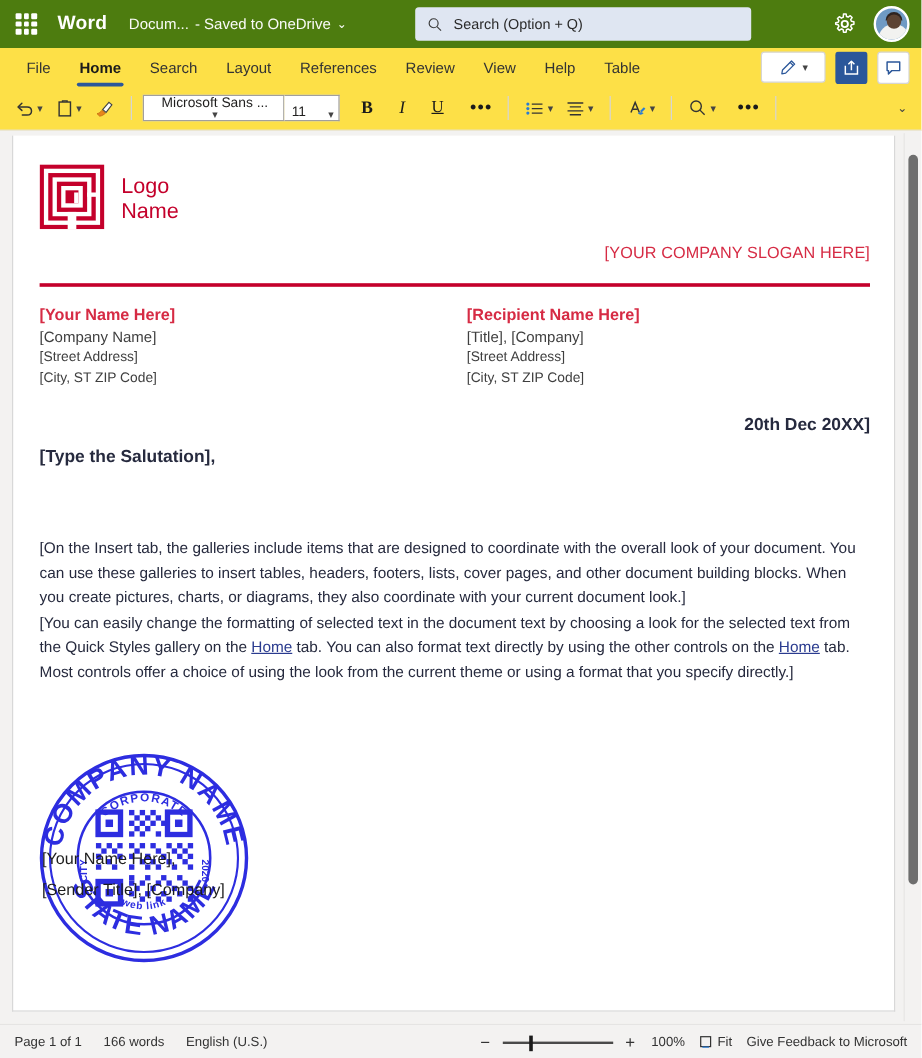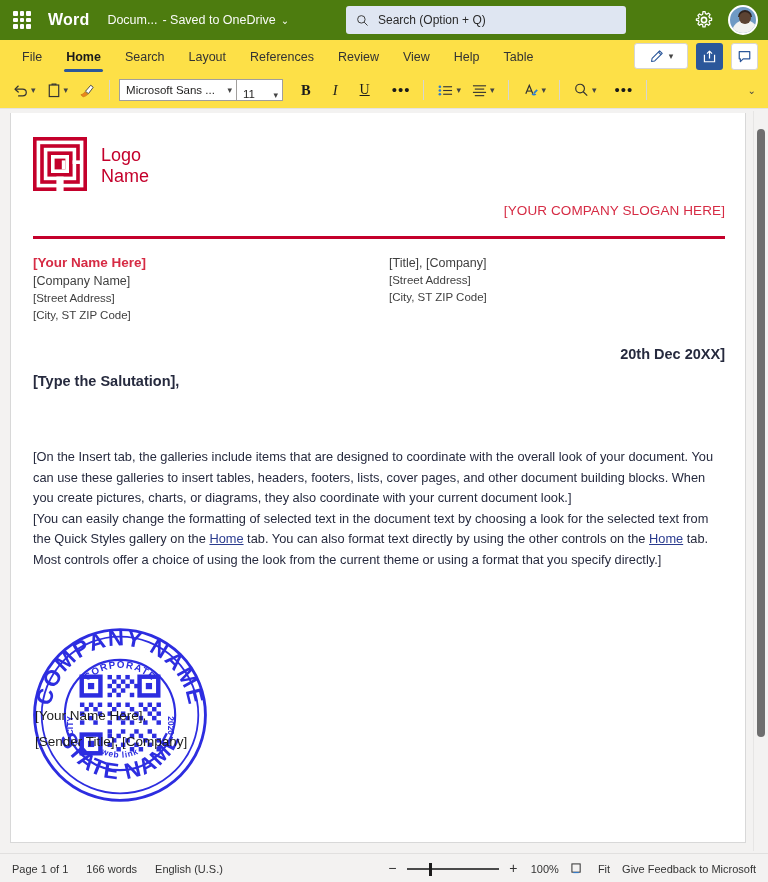--- a/index.html
+++ b/index.html
@@ -104,21 +104,21 @@
   }
   .tool {
     display: flex; align-items: center; gap: 2px; cursor: pointer;
     padding: 3px 4px; border-radius: 3px;
   }
   .caret { font-size: 9px; color: #444444; }
   .vsep { width: 1px; height: 20px; background: #d6d5d4; margin: 0 7px; }
   .font-name {
     width: 118px; height: 22px; border: 1px solid #a19f9d; background: #ffffff;
     display: flex; align-items: center; padding: 0 4px 0 6px;
-    font-size: 11.5px; color: #201f1e; cursor: pointer;
+    font-size: 11.5px; color: #201f1e; cursor: pointer; flex-direction: column;
   }
   .font-name span:first-child { flex: 1; overflow: hidden; white-space: nowrap; }
   .font-size {
     width: 46px; height: 22px; border: 1px solid #a19f9d; border-left: none;
     background: #ffffff; display: flex; align-items: flex-end;
     padding: 0 4px 0 6px; font-size: 11.5px; color: #201f1e; cursor: pointer;
   }
   .font-size span:first-child { flex: 1; }
   .btn-b { font-size: 14.5px; font-weight: bold; color: #1b1b1b; font-family: "Liberation Serif", serif; }
   .btn-i { font-size: 14.5px; font-style: italic; color: #1b1b1b; font-family: "Liberation Serif", serif; }
@@ -214,21 +214,21 @@
   .sb-left { display: flex; align-items: center; gap: 18px; }
   .sb-right { margin-left: auto; display: flex; align-items: center; gap: 12px; }
   .zoom-ctl { display: flex; align-items: center; gap: 9px; }
   .zoom-sign { font-size: 14px; color: #333333; cursor: pointer; width: 11px;
       text-align: center; line-height: 11px; }
   .slider { position: relative; width: 92px; height: 12px; cursor: pointer; }
   .slider .track { position: absolute; top: 5px; left: 0; width: 92px; height: 2px;
       background: #4a4a4a; }
   .slider .knob { position: absolute; top: 0px; left: 22px; width: 3px; height: 13px;
       background: #1b1b1b; }
-  .fit-item { display: flex; align-items: center; gap: 16px; cursor: pointer; }
+  .fit-item { display: flex; align-items: center; gap: 4px; cursor: pointer; }
   .fit-ico { width: 11px; height: 11px; }
   .sb-link { cursor: pointer; }
 </style>
 </head>
 <body>
 
 <div class="titlebar">
   <div class="waffle">
     <i></i>
       <i></i>
@@ -429,20 +429,21 @@
       <div class="rule"></div>
 
       <div class="addresses">
         <div class="addr-col">
           <div class="addr-name">[Your Name Here]</div>
           <div class="addr-company">[Company Name]</div>
           <div class="addr-line">[Street Address]</div>
           <div class="addr-line">[City, ST ZIP Code]</div>
         </div>
         <div class="addr-col right">
+          <div class="addr-name">[Recipient Name Here]</div>
           <div class="addr-company">[Title], [Company]</div>
           <div class="addr-line">[Street Address]</div>
           <div class="addr-line">[City, ST ZIP Code]</div>
         </div>
       </div>
 
       <div class="date">20th Dec 20XX]</div>
       <div class="salutation">[Type the Salutation],</div>
 
       <div class="body-text">

